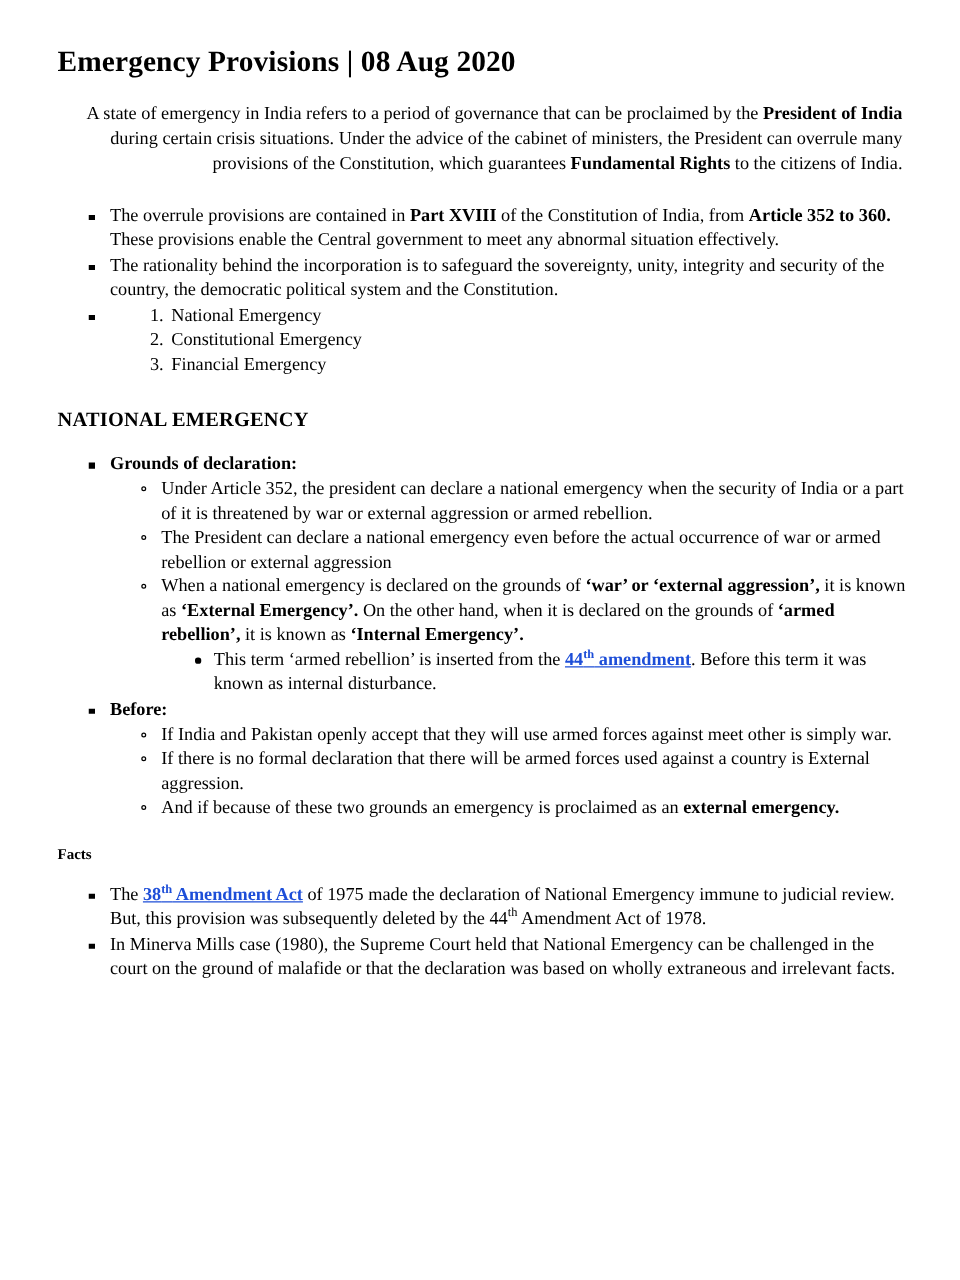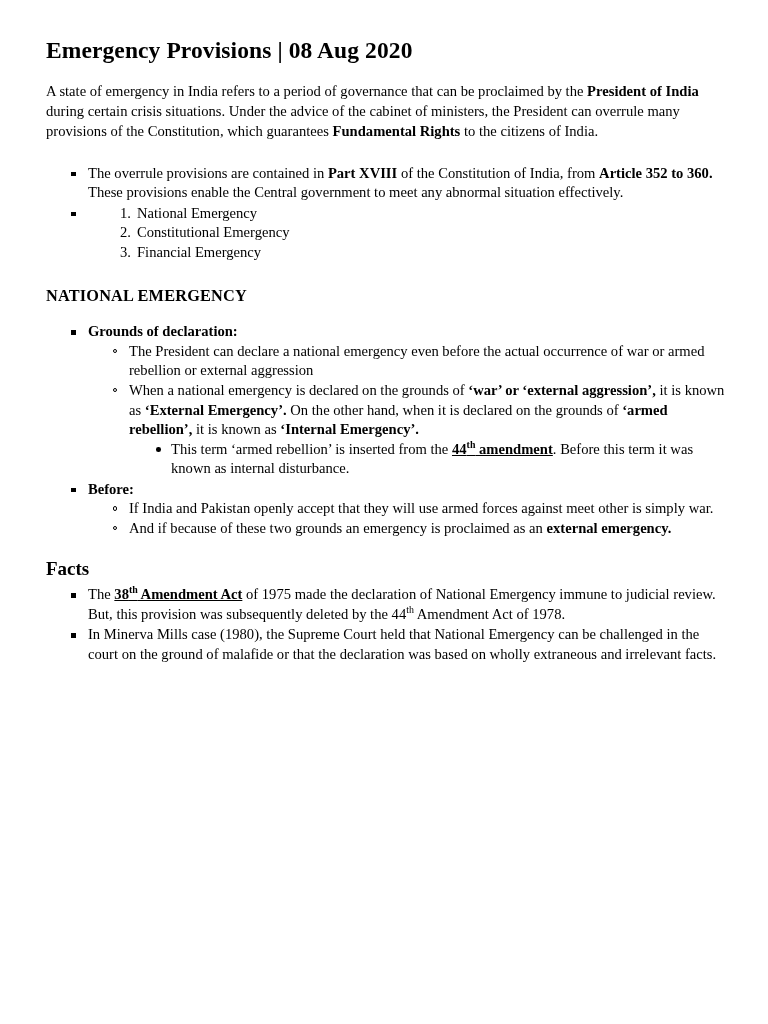--- a/index.html
+++ b/index.html
@@ -30,37 +30,37 @@
     font-size: 23.5px;
     font-weight: bold;
     letter-spacing: 0.1px;
     margin: 0 0 18px 0;
     line-height: 1.2;
   }
 
   p.intro {
     font-size: 14.6px;
     line-height: 1.36;
-    margin: 0 0 22px 0;
-    text-align: left;
+    margin: 0 0 22px 16px;
+    text-align: right;
     max-width: 660px;
   }
 
   h2.section-title {
     font-size: 16.3px;
     font-weight: bold;
     margin: 0 0 16px 0;
     line-height: 1.25;
     letter-spacing: 0.2px;
   }
 
   h3.sub-title {
-    font-size: 19px;
-    font-weight: bold;
-    margin: 0 0 4px 0;
+    font-size: 12px;
+    font-weight: bold;
+    margin: 0 0 16px 0;
     line-height: 1.25;
   }
 
   ul.lvl1 {
     list-style: none;
     margin: 0 0 0 0;
     padding: 0 0 0 24px;
   }
   ul.lvl1 > li {
     position: relative;
@@ -143,21 +143,21 @@
     content: counter(numitem) ".";
     position: absolute;
     left: 0;
     top: 0;
     font-size: 14.6px;
   }
 
   b, strong { font-weight: bold; }
 
   a.doclink {
-    color: #000000;
+    color: #1d4ed8;
     font-weight: bold;
     text-decoration: underline;
   }
   sup {
     font-size: 0.68em;
     vertical-align: super;
     line-height: 0;
   }
 
   .gap-sm { height: 12px; }
@@ -169,49 +169,52 @@
 
 <div class="page">
   <div class="inner">
 
     <h1 class="doc-title">Emergency Provisions | 08 Aug 2020</h1>
 
     <p class="intro"><span>A state of emergency in India refers to a period of governance that can be proclaimed by the </span><b>President of India</b><span> during certain crisis situations. Under the advice of the cabinet of ministers, the President can overrule many provisions of the Constitution, which guarantees </span><b>Fundamental Rights</b><span> to the citizens of India.</span></p>
 
     <ul class="lvl1">
       <li><span>The overrule provisions are contained in </span><b>Part XVIII</b><span> of the Constitution of India, from </span><b>Article 352 to 360.</b><span> These provisions enable the Central government to meet any abnormal situation effectively.</span></li>
+      <li>The rationality behind the incorporation is to safeguard the sovereignty, unity, integrity and security of the country, the democratic political system and the Constitution.</li>
       <li>
         <ol class="numbered">
           <li>National Emergency</li>
           <li>Constitutional Emergency</li>
           <li>Financial Emergency</li>
         </ol>
       </li>
     </ul>
 
     <div class="gap-lg"></div>
 
     <h2 class="section-title">NATIONAL EMERGENCY</h2>
 
     <ul class="lvl1">
       <li>
         <b>Grounds of declaration:</b>
         <ul class="lvl2">
+          <li>Under Article 352, the president can declare a national emergency when the security of India or a part of it is threatened by war or external aggression or armed rebellion.</li>
           <li>The President can declare a national emergency even before the actual occurrence of war or armed rebellion or external aggression</li>
           <li><span>When a national emergency is declared on the grounds of </span><b>‘war’ or ‘external aggression’,</b><span> it is known as </span><b>‘External Emergency’.</b><span> On the other hand, when it is declared on the grounds of </span><b>‘armed rebellion’,</b><span> it is known as </span><b>‘Internal Emergency’.</b>
             <ul class="lvl3">
               <li><span>This term ‘armed rebellion’ is inserted from the </span><a class="doclink" href="#"><span>44</span><sup>th</sup><span> amendment</span></a><span>. Before this term it was known as internal disturbance.</span></li>
             </ul>
           </li>
         </ul>
       </li>
       <li>
         <b>Before:</b>
         <ul class="lvl2">
           <li>If India and Pakistan openly accept that they will use armed forces against meet other is simply war.</li>
+          <li>If there is no formal declaration that there will be armed forces used against a country is External aggression.</li>
           <li><span>And if because of these two grounds an emergency is proclaimed as an </span><b>external emergency.</b></li>
         </ul>
       </li>
     </ul>
 
     <div class="gap-md"></div>
 
     <h3 class="sub-title">Facts</h3>
 
     <ul class="lvl1">

